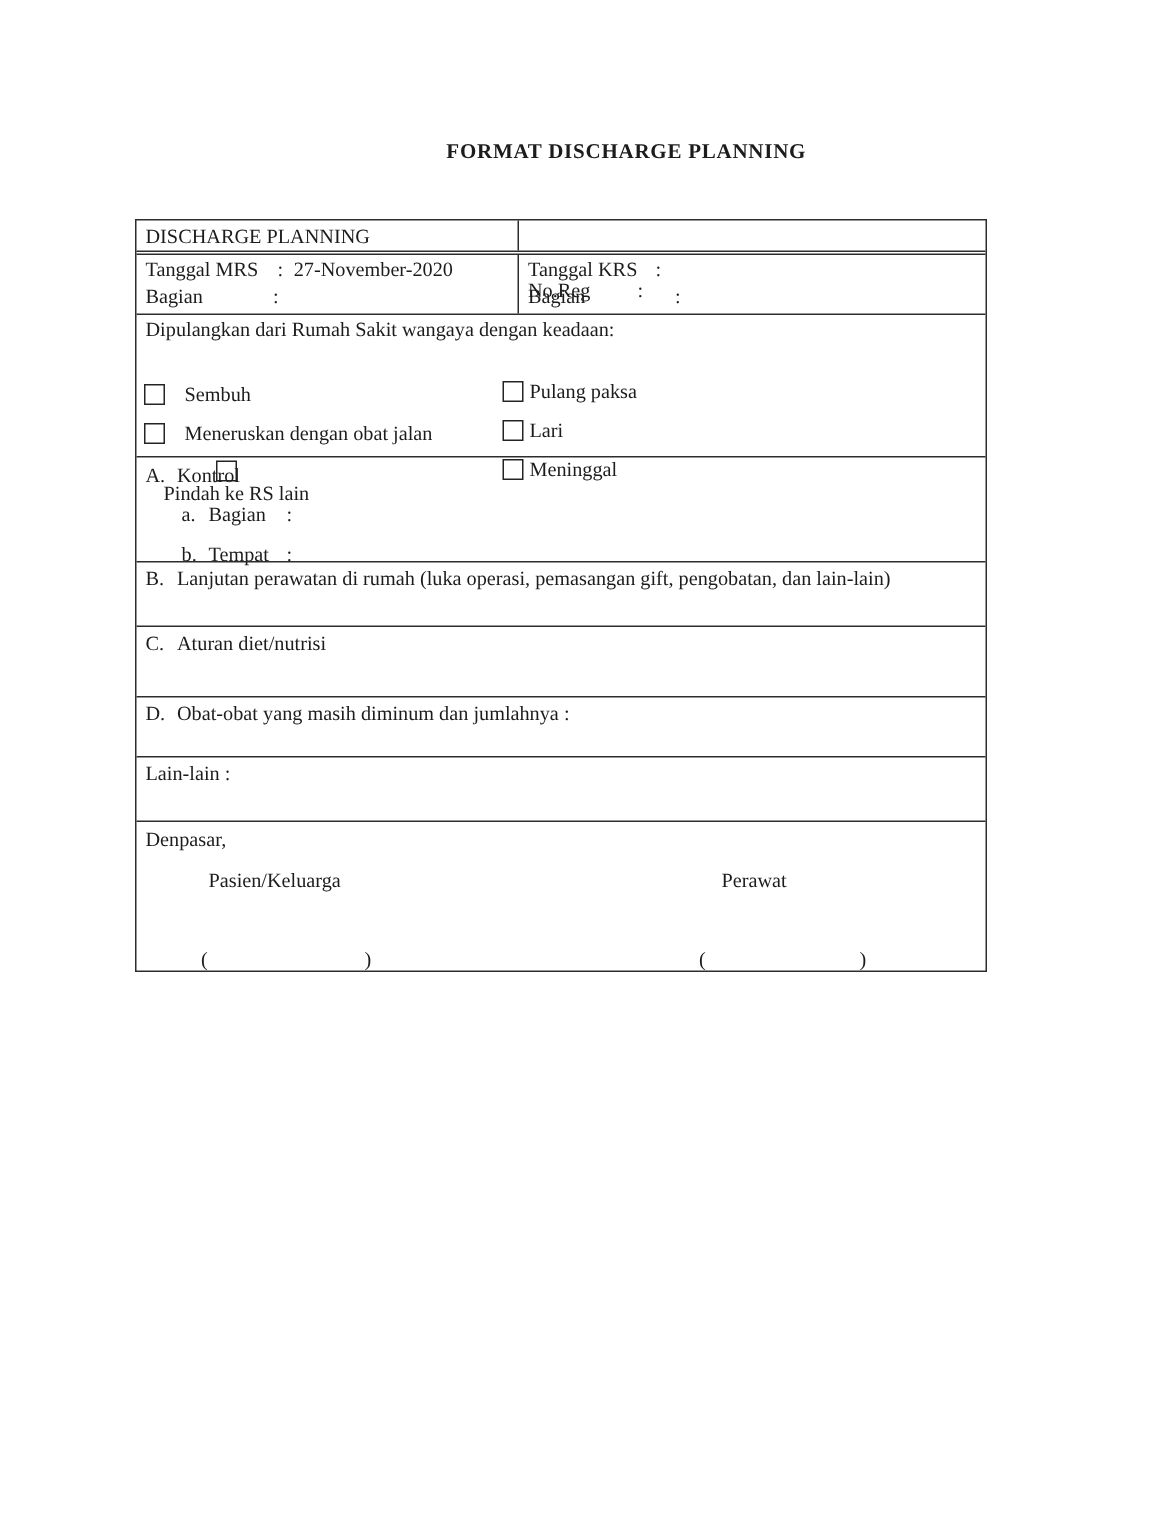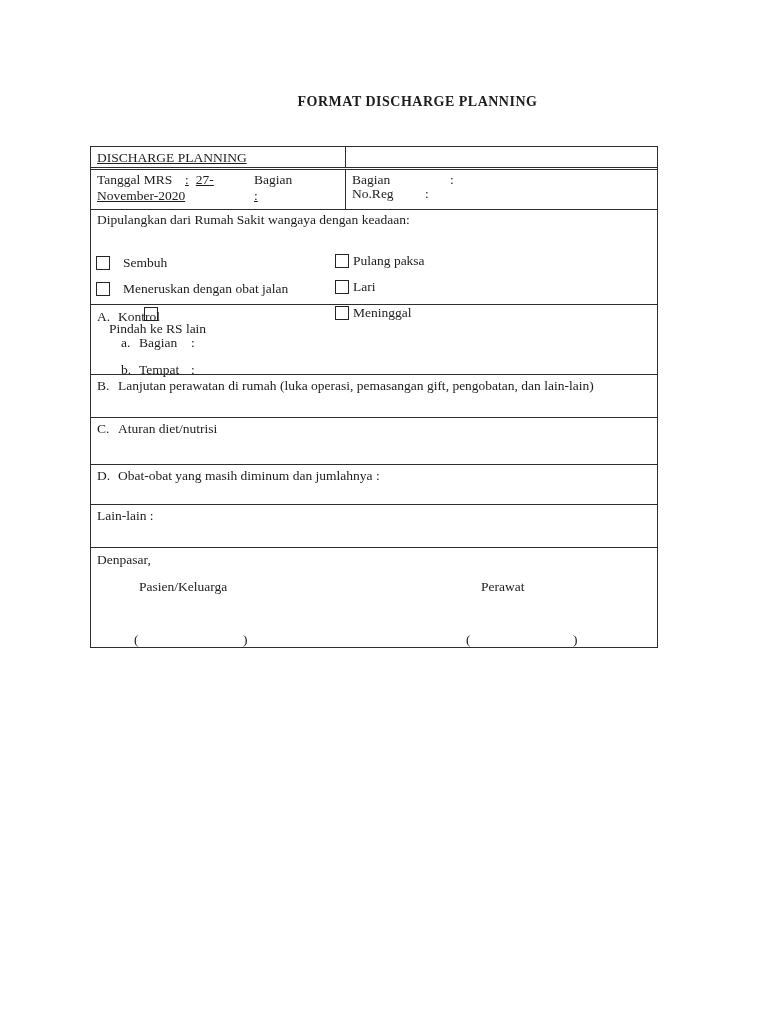--- a/index.html
+++ b/index.html
@@ -14,25 +14,25 @@
   }
   .form-table{
     position:absolute;left:90px;top:146px;width:568px;
     border:1.5px solid #2d2d2d;box-sizing:border-box;background:#fff;
   }
   .row{position:relative;box-sizing:border-box;border-top:1px solid #2d2d2d;}
   .row.first{border-top:none;}
   .row.dbl{border-top:3px double #2d2d2d;}
   .two-col{display:flex;}
   .cell{box-sizing:border-box;padding:1px 6px;}
-  .cell.left{width:255px;border-right:1px solid #2d2d2d;text-decoration:underline;}
+  .cell.left{width:255px;border-right:1px solid #2d2d2d;}
   .cell.right{flex:1;}
   .r1{height:20px;line-height:19px;}
   .r2{height:42px;}
-  .r2 .cell{display:flex;flex-direction:row;justify-content:space-between;padding:2px 6px 3px 6px;}
+  .r2 .cell{display:flex;flex-direction:column;justify-content:space-between;padding:2px 6px 3px 6px;}
   .r3{height:95px;}
   .r4{height:70px;}
   .r5{height:43px;}
   .r6{height:47px;}
   .r7{height:40px;}
   .r8{height:44px;}
   .r9{height:49px;}
   .r10{height:43px;}
   .r11{height:100px;}
   .lbl{display:inline-block;}
@@ -86,20 +86,23 @@
   <div class="row dbl r2 two-col">
     <div class="cell left">
       <div class="line">
         <span class="lbl w88">Tanggal MRS</span><span>:</span><span class="val">27-November-2020</span>
       </div>
       <div class="line">
         <span class="lbl w85">Bagian</span><span>:</span><span class="val"></span>
       </div>
     </div>
     <div class="cell right">
+      <div class="line">
+        <span class="lbl w85">Tanggal KRS</span><span>:</span><span class="val"></span>
+      </div>
       <div class="line">
         <span class="lbl w98">Bagian</span><span>:</span><span class="val"></span>
       </div>
     </div>
   </div>
 
   <div class="row r3">
     <div class="r3-heading">Dipulangkan dari Rumah Sakit wangaya dengan keadaan:</div>
 
     <div class="cb-item colL pos-l0">

